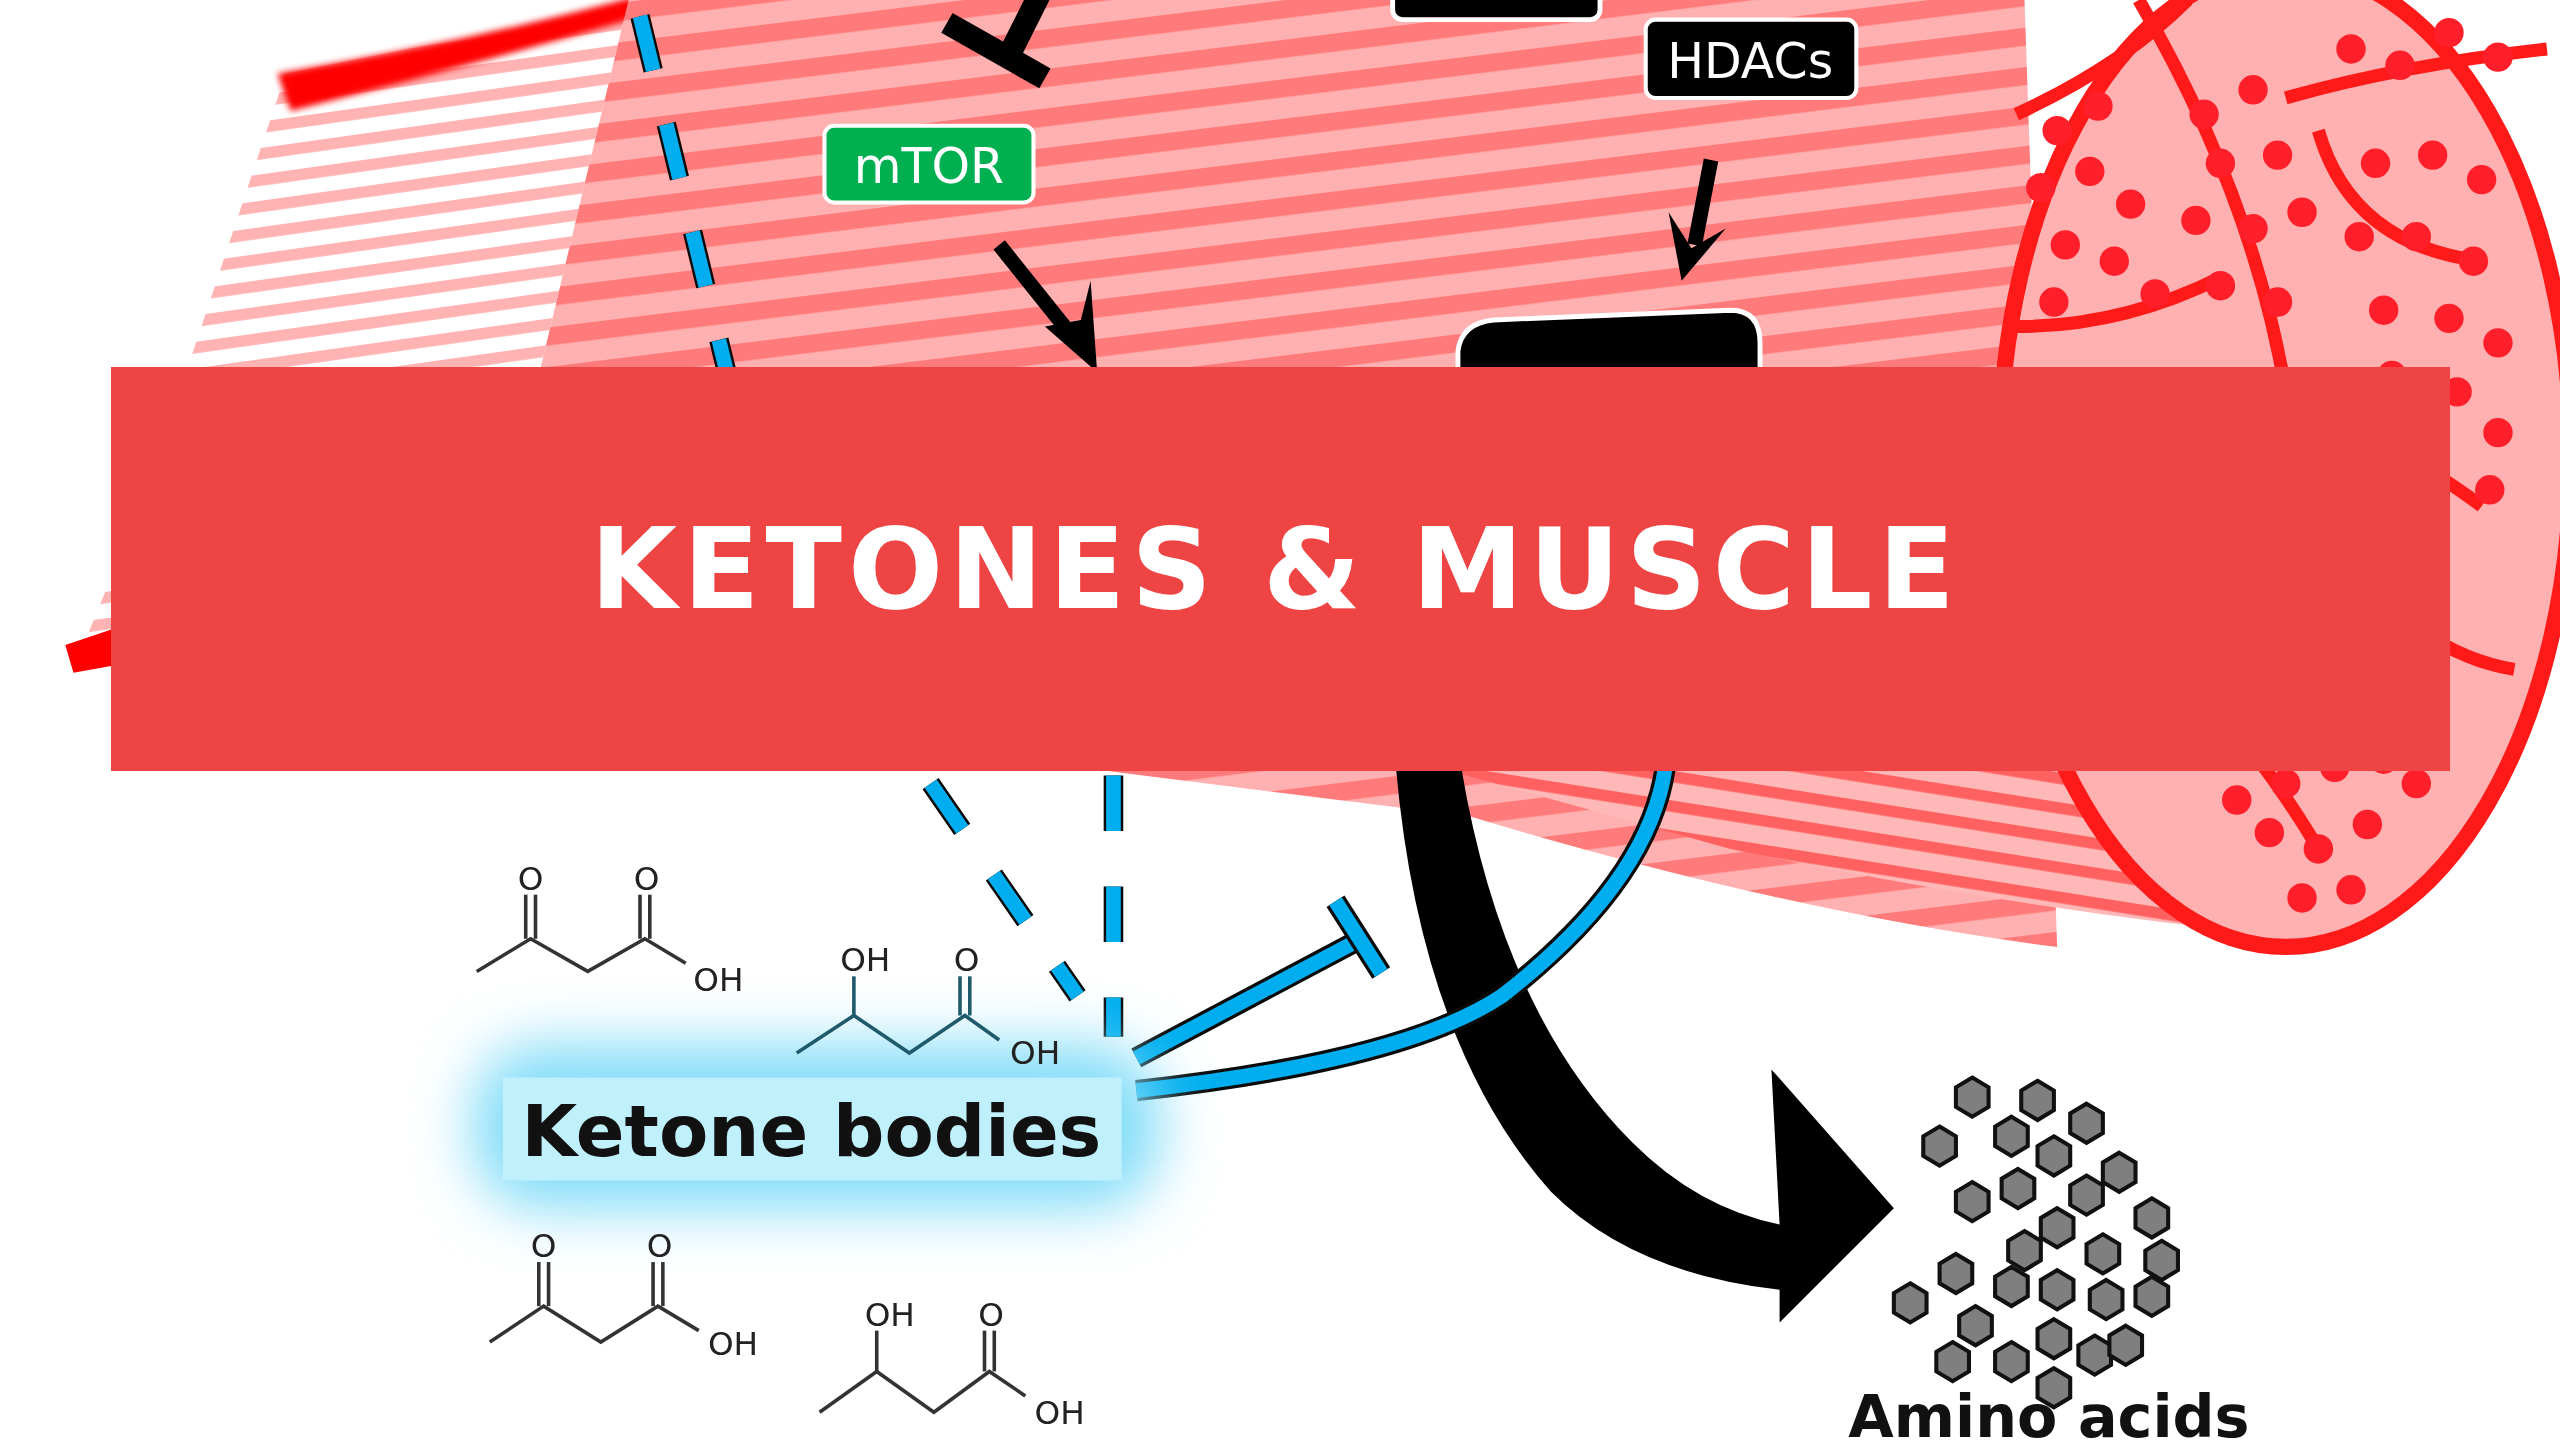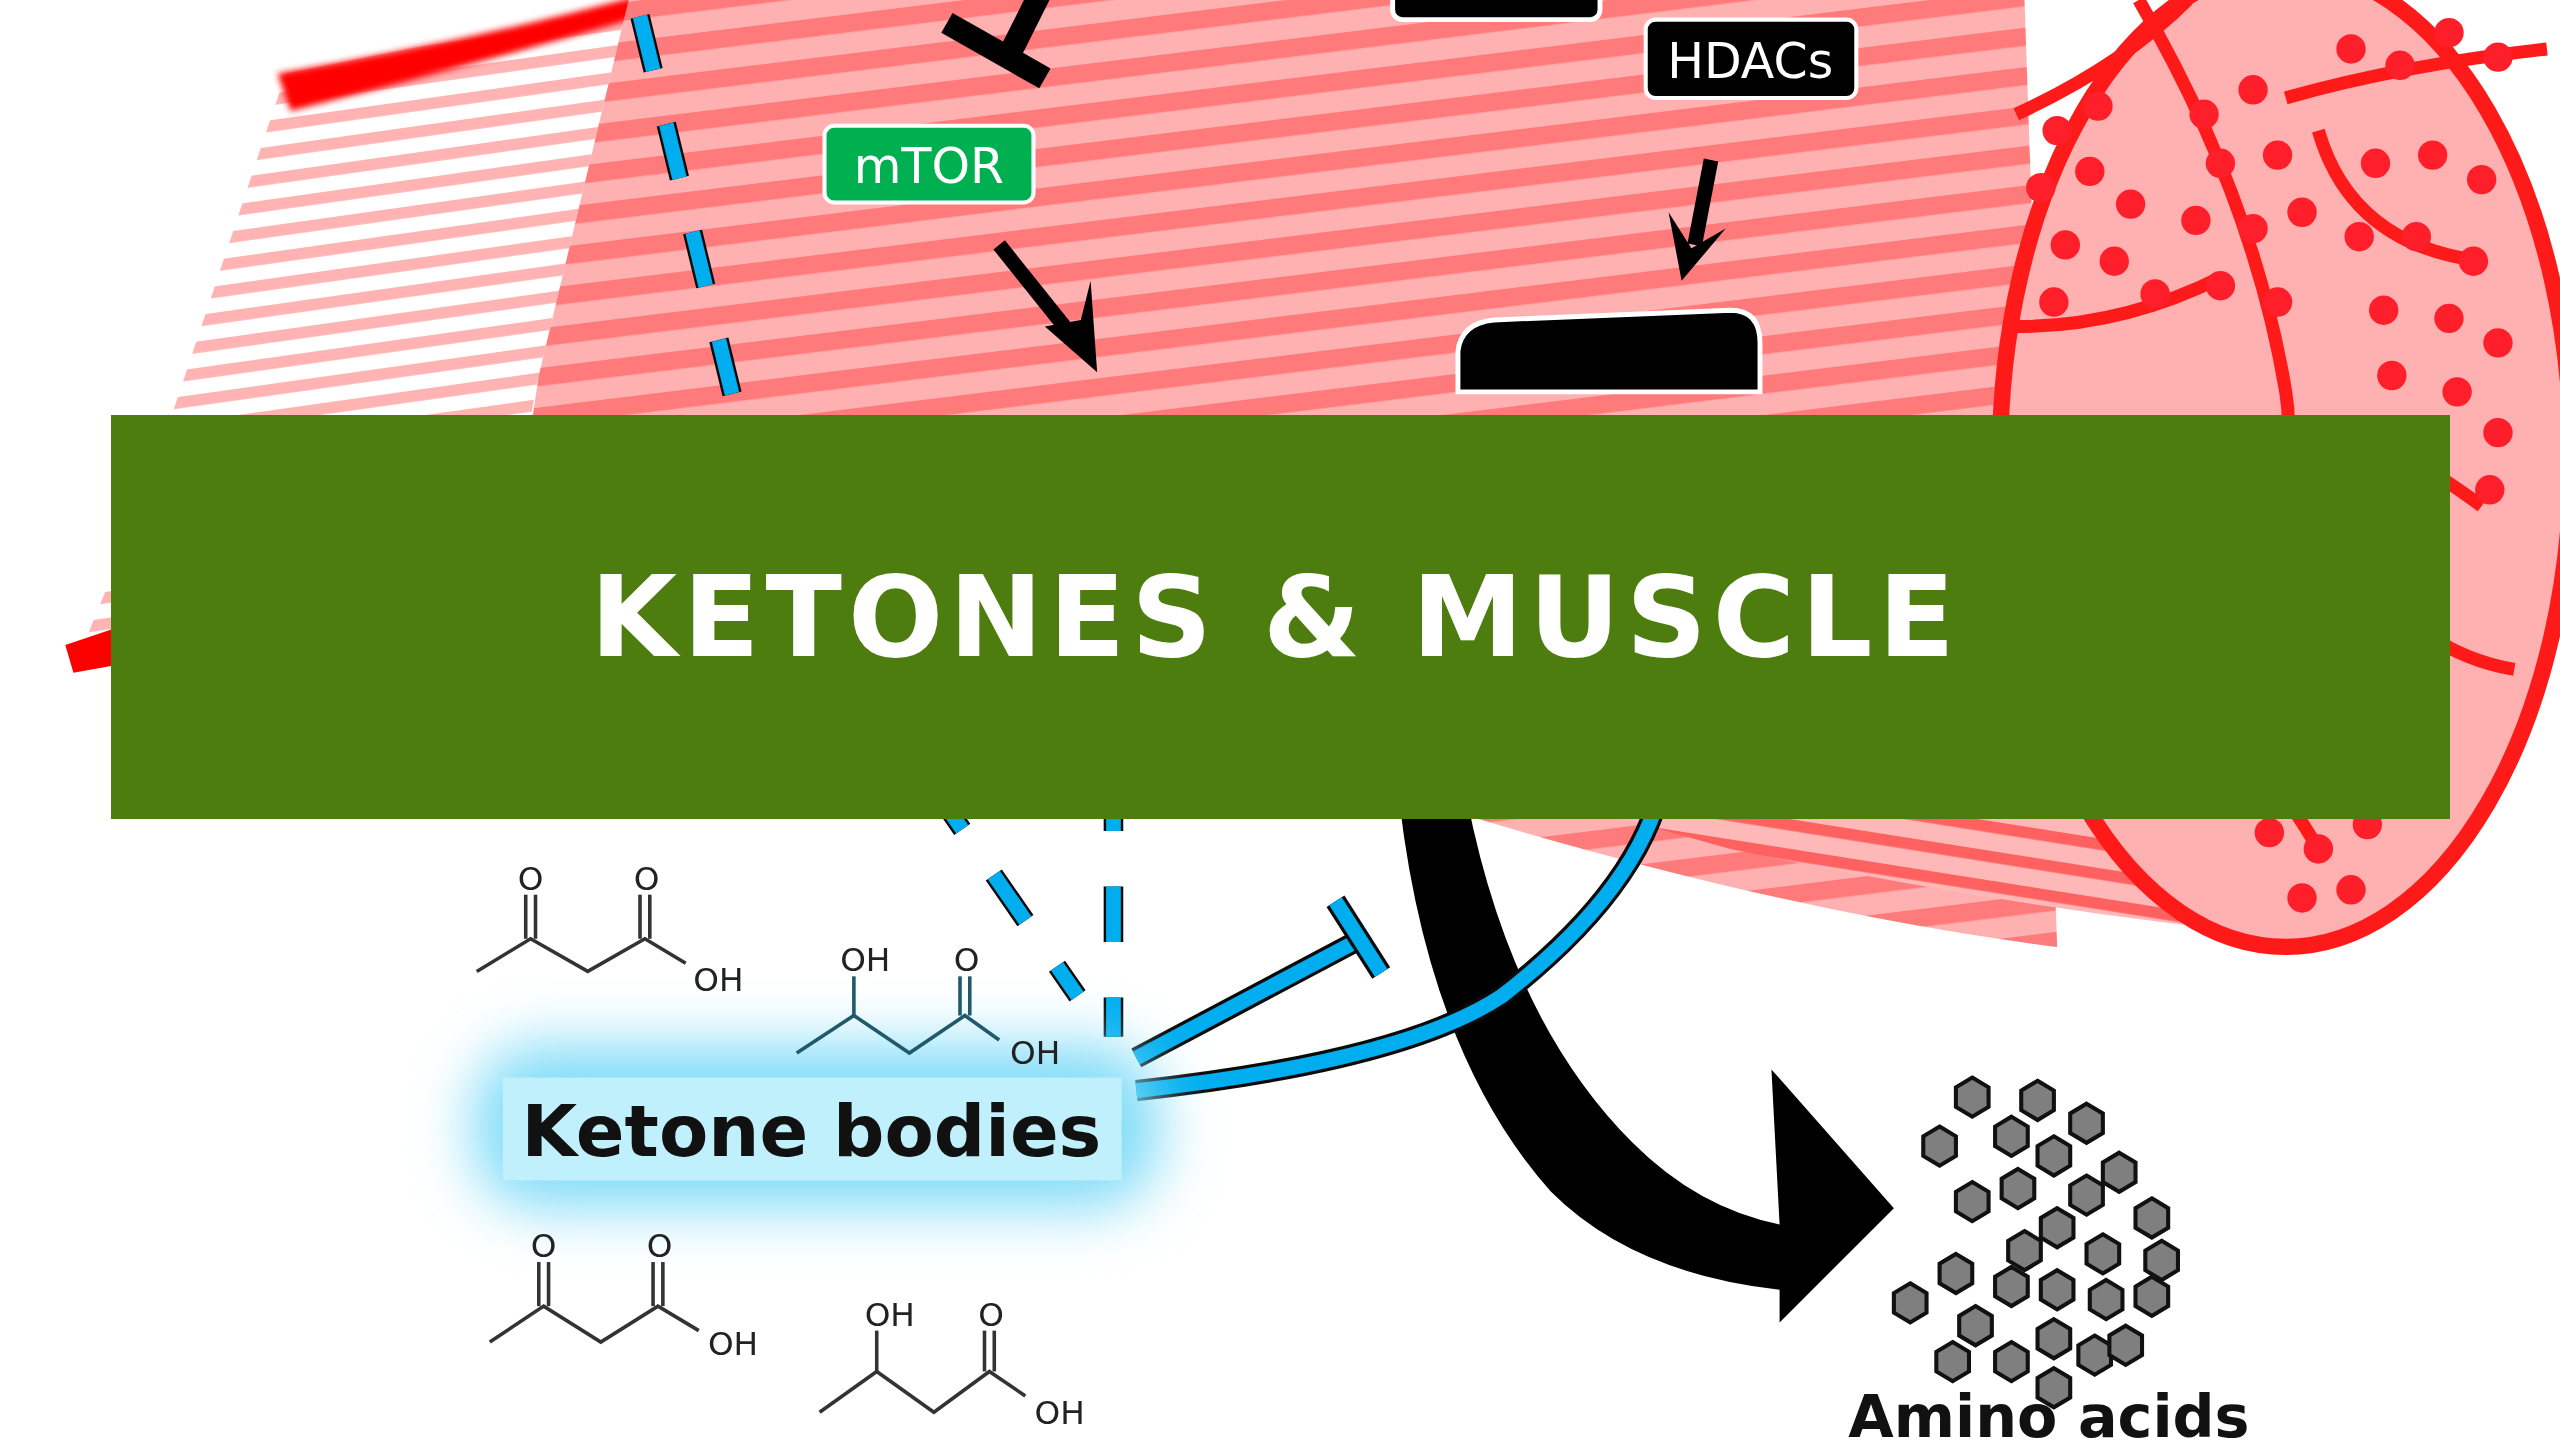--- a/index.html
+++ b/index.html
@@ -4,22 +4,22 @@
 <style>
   html, body { margin: 0; padding: 0; background: #ffffff; }
   body { width: 2560px; height: 1440px; overflow: hidden; position: relative; font-family: "DejaVu Sans", sans-serif; }
   .stage { position: absolute; left: 0; top: 0; width: 2560px; height: 1440px; }
   .stage svg { position: absolute; left: 0; top: 0; width: 2560px; height: 1440px; }
   .svg-label { font-family: "DejaVu Sans", sans-serif; }
   .chem-text { font-family: "DejaVu Sans", sans-serif; font-size: 20px; fill: #222; }
   .banner {
     position: absolute;
     left: 111px; top: 367px; width: 2339px; height: 404px;
-    background: #4d7c0f;
-    display: flex; flex-direction: column; align-items: center; justify-content: center; margin-top: 48px;
+    background: #ef4444;
+    display: flex; flex-direction: column; align-items: center; justify-content: center;
   }
   .banner-line {
     color: #ffffff;
     font-family: "DejaVu Sans", sans-serif;
     font-weight: bold;
     font-size: 112px;
     letter-spacing: 6px;
     line-height: 166px;
     white-space: nowrap;
   }

